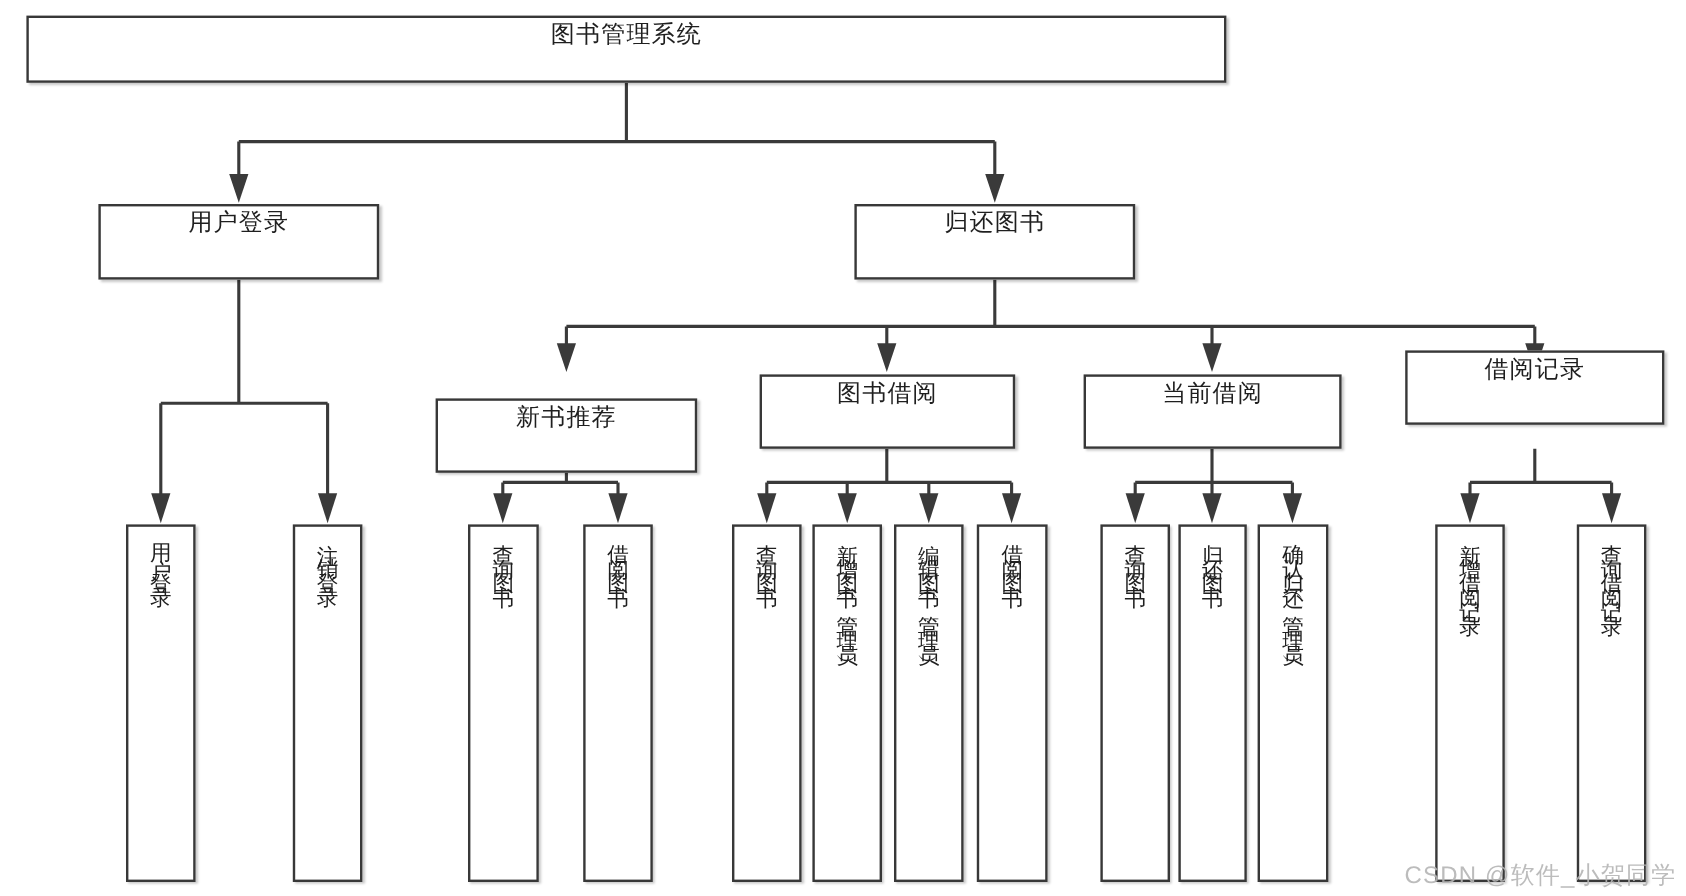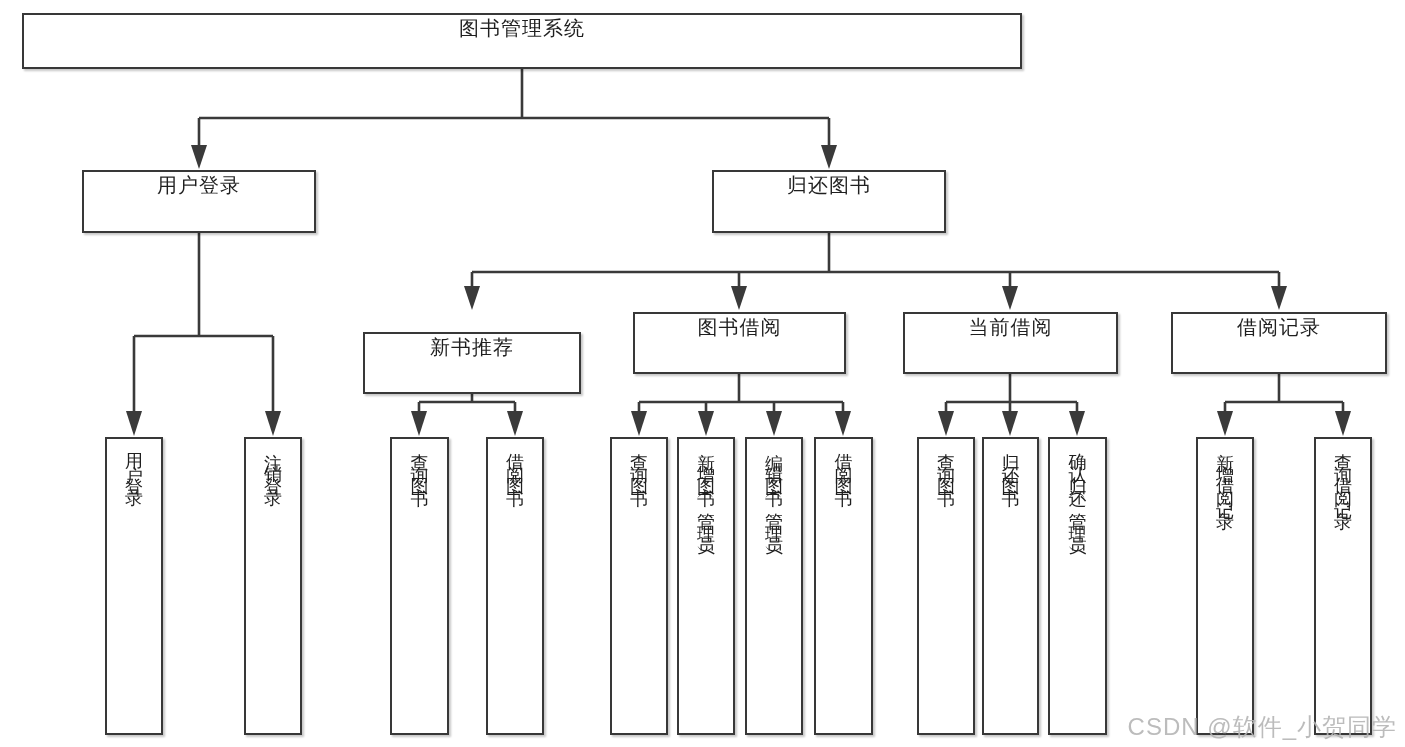--- a/index.html
+++ b/index.html
@@ -20,21 +20,21 @@
     display:flex;align-items:flex-start;justify-content:center;
     color:var(--text);box-shadow:2px 2px 2px rgba(0,0,0,0.22);
   }
   .node.h span{font-size:20px;letter-spacing:1px;white-space:nowrap;}
   .node.v span{
     writing-mode:vertical-rl;text-orientation:mixed;
     font-size:18px;letter-spacing:12px;line-height:1;white-space:nowrap;
   }
   .watermark{
     position:absolute;right:8px;bottom:4px;z-index:5;
-    font-size:24px;color:var(--watermark);opacity:0.9;letter-spacing:1px;white-space:nowrap;
+    font-size:20px;color:var(--watermark);opacity:0.9;letter-spacing:1px;white-space:nowrap;
   }
 </style>
 </head>
 <body>
 
 <div class="canvas">
 
   <svg class="wires" width="1405" height="747" viewBox="0 0 1405 747" aria-hidden="true">
 
     <path d="M522,69 V118 M199,118 H829 M199,118 V147 M829,118 V147"></path>
@@ -84,21 +84,21 @@
 
   <div class="node h" style="left:363px;top:332px;width:218px;height:62px">
     <span>新书推荐</span>
   </div>
   <div class="node h" style="left:633px;top:312px;width:213px;height:62px">
     <span>图书借阅</span>
   </div>
   <div class="node h" style="left:903px;top:312px;width:215px;height:62px">
     <span>当前借阅</span>
   </div>
-  <div class="node h" style="left:1171px;top:312px;width:216px;height:62px">
+  <div class="node h" style="left:1171px;top:292px;width:216px;height:62px">
     <span>借阅记录</span>
   </div>
 
   <div class="node v" style="left:105px;top:437px;width:58px;height:298px">
     <span>用户登录</span>
   </div>
   <div class="node v" style="left:244px;top:437px;width:58px;height:298px">
     <span>注销登录</span>
   </div>
 

